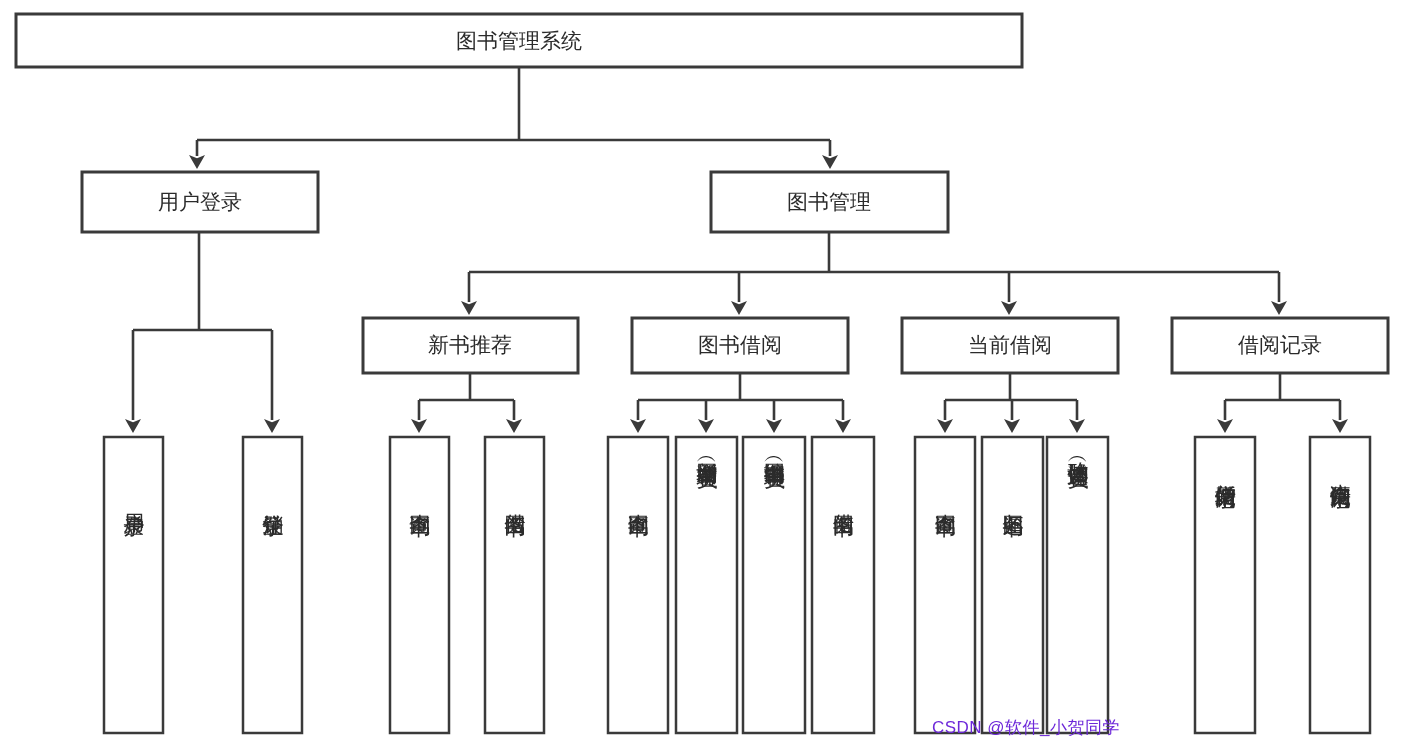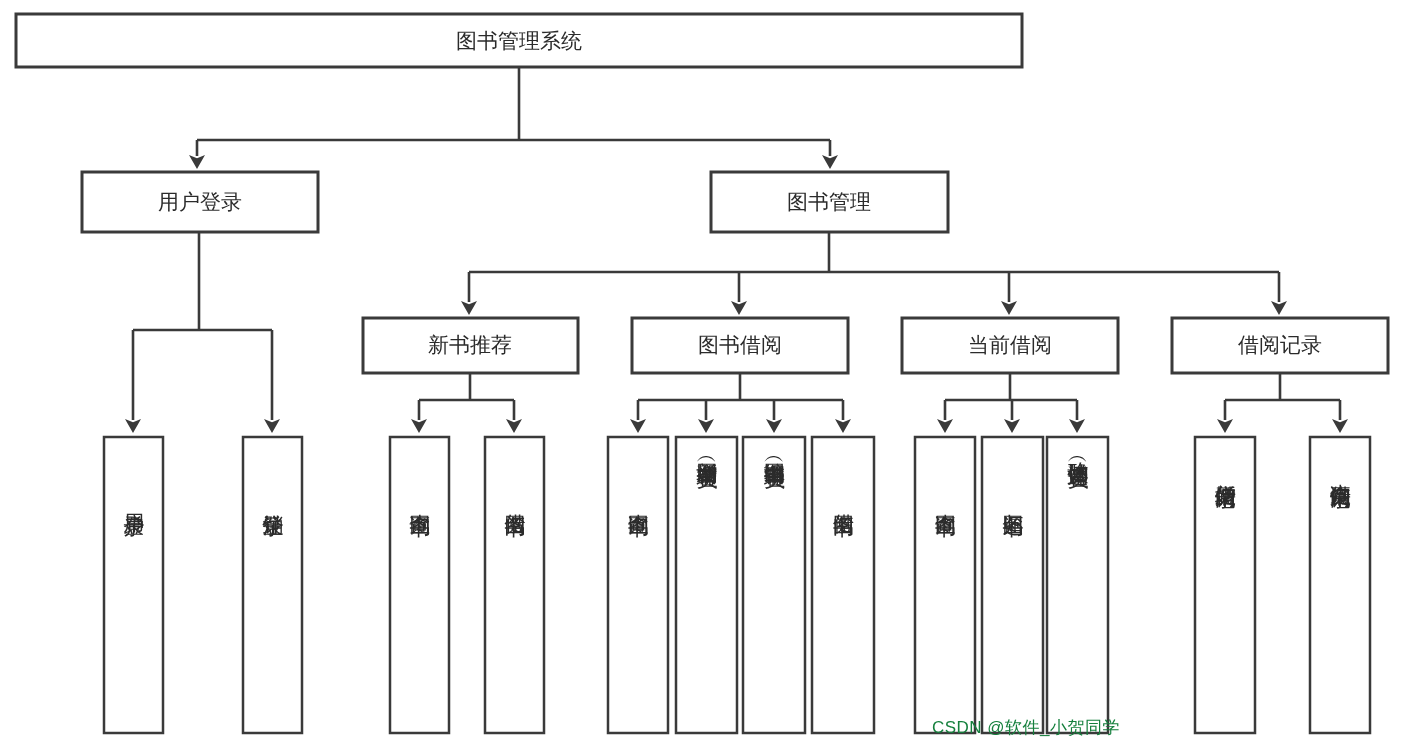--- a/index.html
+++ b/index.html
@@ -69,21 +69,21 @@
     color: #2b2b2b;
     letter-spacing: 1px;
     white-space: nowrap;
   }
   .watermark {
     position: absolute;
     right: 8px;
     bottom: 8px;
     font-family: "Liberation Sans", "DejaVu Sans", sans-serif;
     font-size: 17px;
-    color: #15803d;
+    color: #6d28d9;
     letter-spacing: 0.5px;
     white-space: nowrap;
     user-select: none;
     margin-left: 16px;
   }
 </style>
 </head>
 <body>
 
 <div id="diagram-root">

